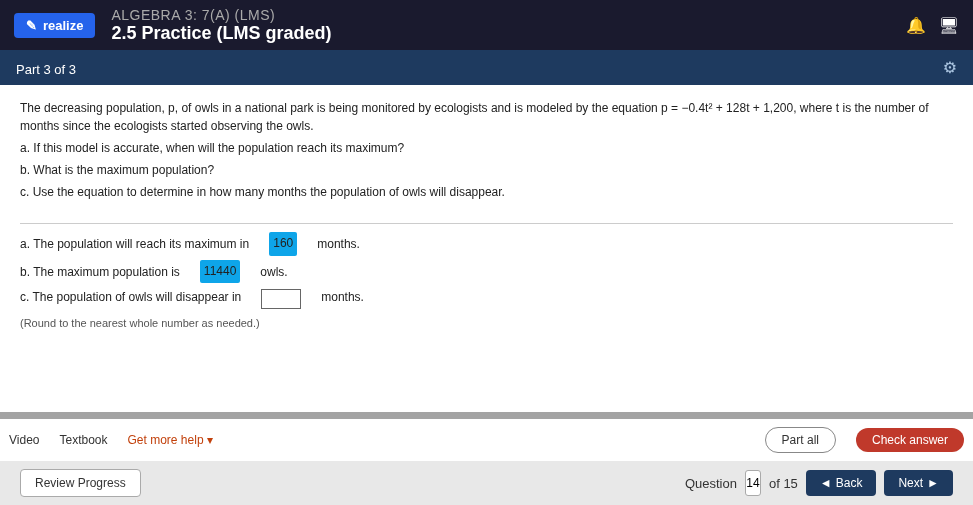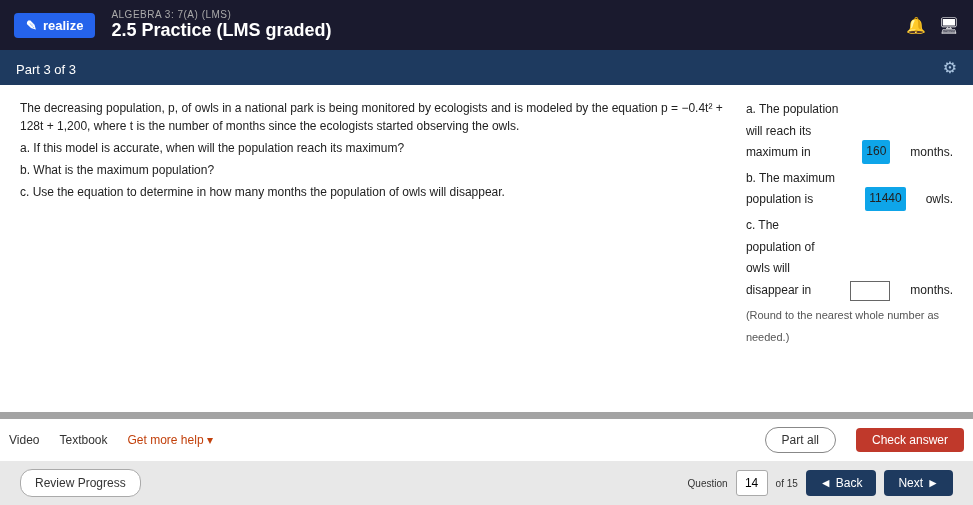--- a/index.html
+++ b/index.html
@@ -34,21 +34,21 @@
       display: flex;
       align-items: center;
       gap: 6px;
     }
     .header-title-block {
       display: flex;
       flex-direction: column;
     }
     .header-subtitle {
       color: #aaa;
-      font-size: 10px;
+      font-size: 14px;
       letter-spacing: 0.5px;
     }
     .header-title {
       color: white;
       font-size: 18px;
       font-weight: bold;
     }
     .header-icons {
       margin-left: auto;
       display: flex;
@@ -75,21 +75,21 @@
       color: #aac4e0;
       font-size: 16px;
       cursor: pointer;
     }
 
     
     .main-content {
       background: white;
       flex: 1;
       display: flex;
-      flex-direction: row;
+      flex-direction: column;
       padding: 14px 20px 10px 20px;
       overflow: hidden;
     }
 
     .problem-text {
       font-size: 12px;
       color: #222;
       line-height: 1.5;
       margin-bottom: 10px;
     }
@@ -156,57 +156,57 @@
       border: 1px solid #888;
       border-radius: 16px;
       padding: 5px 16px;
       font-size: 12px;
       cursor: pointer;
       color: #333;
     }
     .btn-check {
       background: #c0392b;
       border: none;
-      border-radius: 4px;
+      border-radius: 12px;
       padding: 5px 16px;
       font-size: 12px;
       cursor: pointer;
       color: white;
     }
 
     
     .footer {
       background: #e8e8e8;
       padding: 8px 20px;
       display: flex;
       align-items: center;
       justify-content: space-between;
     }
     .btn-review {
       background: white;
       border: 1px solid #aaa;
-      border-radius: 12px;
+      border-radius: 4px;
       padding: 6px 14px;
       font-size: 12px;
       cursor: pointer;
       color: #333;
     }
     .footer-nav {
       display: flex;
       align-items: center;
       gap: 8px;
     }
     .footer-nav-label {
-      font-size: 10px;
+      font-size: 13px;
       color: #333;
     }
     .footer-nav-input {
       border: 1px solid #aaa;
       border-radius: 3px;
-      width: 32px;
+      width: 16px;
       height: 26px;
       text-align: center;
       font-size: 12px;
     }
     .btn-back, .btn-next {
       background: #1e3a5f;
       border: none;
       border-radius: 4px;
       padding: 6px 14px;
       font-size: 12px;

